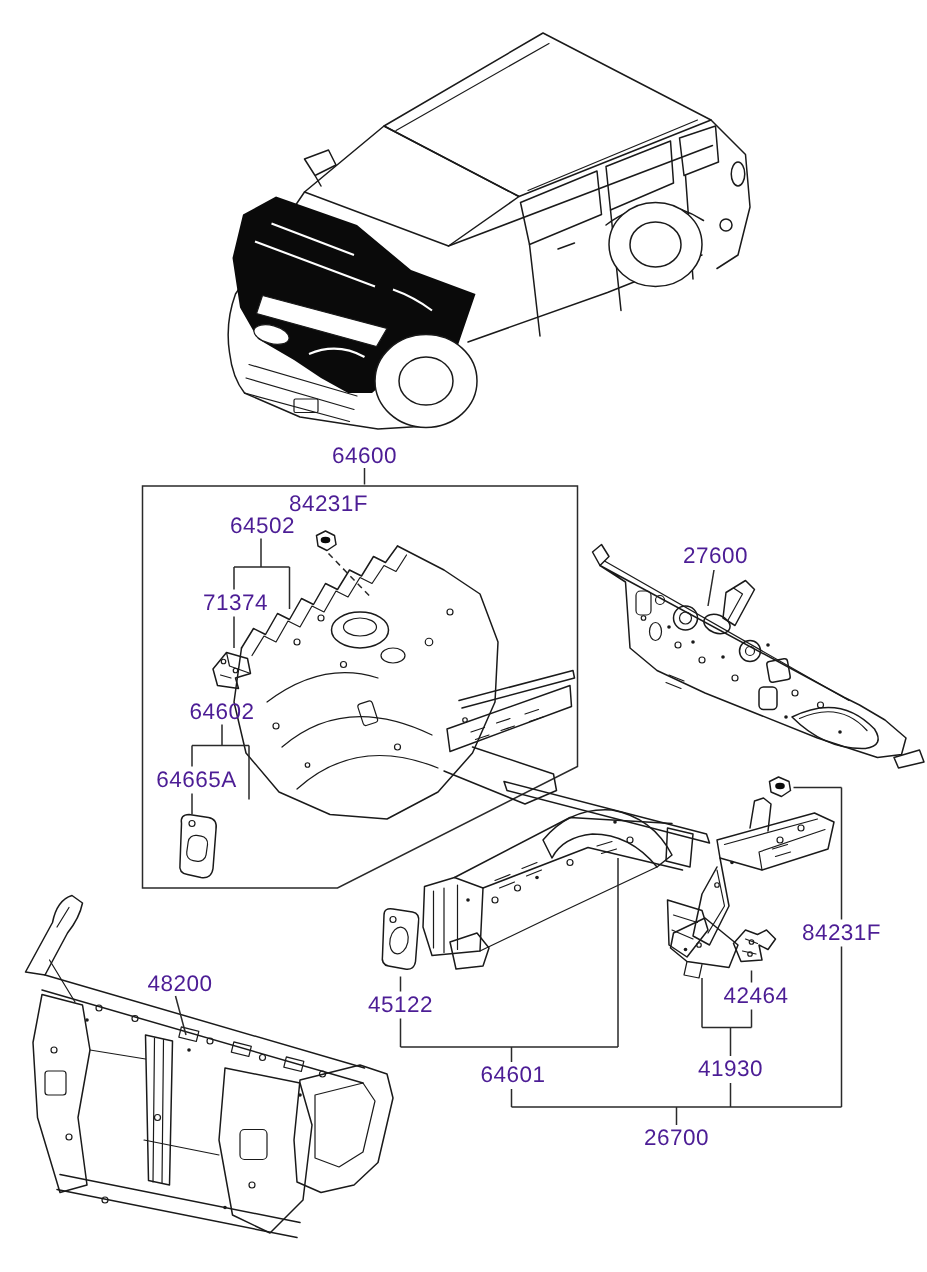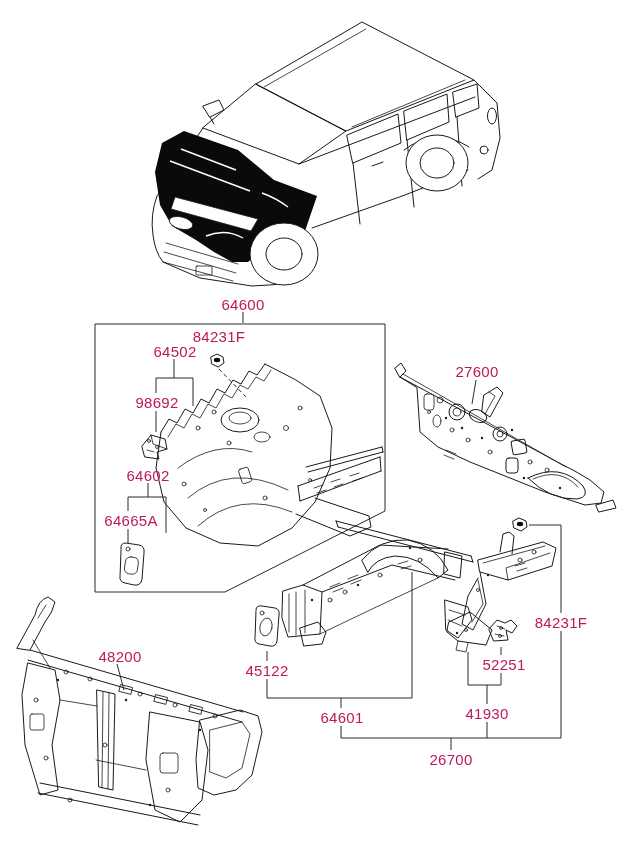--- a/index.html
+++ b/index.html
@@ -7,21 +7,21 @@
          font-family:"Liberation Sans",sans-serif;}
   .stage svg{position:absolute;left:0;top:0;}
   svg .ln{stroke:#1a1a1a;fill:none;stroke-width:1;stroke-linejoin:round;stroke-linecap:round;}
   svg .thin{stroke-width:.8;}
   svg .fill-black{fill:#0a0a0a;stroke:none;}
   svg .dot{fill:#1a1a1a;stroke:none;}
   svg .wht{stroke:#fff;fill:none;stroke-width:1.4;}
   svg .whtf{fill:#fff;stroke:#1a1a1a;stroke-width:.8;}
   svg .wheel{fill:#fff;stroke:#1a1a1a;stroke-width:1;}
   svg .callout{stroke:#2a2a2a;fill:none;stroke-width:1;}
-  .lbl{position:absolute;transform:translate(-50%,-50%);font-size:15px;color:#be185d;
+  .lbl{position:absolute;transform:translate(-50%,-50%);font-size:15px;color:#4c1d95;
        white-space:nowrap;letter-spacing:.3px;}
 </style>
 </head>
 <body>
 
 <div class="stage">
 
 <svg width="618" height="848" viewBox="0 0 618 848">
 
   <g>
@@ -242,24 +242,24 @@
     <path class="callout" d="M341,698 V708 M341,726 V738"></path>
     <path class="callout" d="M341,738 H561 M451,738 V750"></path>
     <path class="callout" d="M501,647 V655 M501,673 V685 M468,685 H501 M468,685 V652 M487,685 V704 M487,722 V738"></path>
     <path class="callout" d="M529,525 H561 M561,525 V613 M561,631 V738"></path>
   </g>
 </svg>
 
   <div class="lbl" style="left:243px;top:304px">64600</div>
   <div class="lbl" style="left:219px;top:336px">84231F</div>
   <div class="lbl" style="left:175px;top:351px">64502</div>
-  <div class="lbl" style="left:157px;top:402px">98692</div>
+  <div class="lbl" style="left:157px;top:402px">71374</div>
   <div class="lbl" style="left:148px;top:475px">64602</div>
   <div class="lbl" style="left:131px;top:520px">64665A</div>
   <div class="lbl" style="left:477px;top:371px">27600</div>
   <div class="lbl" style="left:120px;top:656px">48200</div>
   <div class="lbl" style="left:267px;top:670px">45122</div>
   <div class="lbl" style="left:342px;top:717px">64601</div>
-  <div class="lbl" style="left:504px;top:664px">52251</div>
+  <div class="lbl" style="left:504px;top:664px">42464</div>
   <div class="lbl" style="left:487px;top:713px">41930</div>
   <div class="lbl" style="left:561px;top:622px">84231F</div>
   <div class="lbl" style="left:451px;top:759px">26700</div>
 </div>
 
 </body></html>

